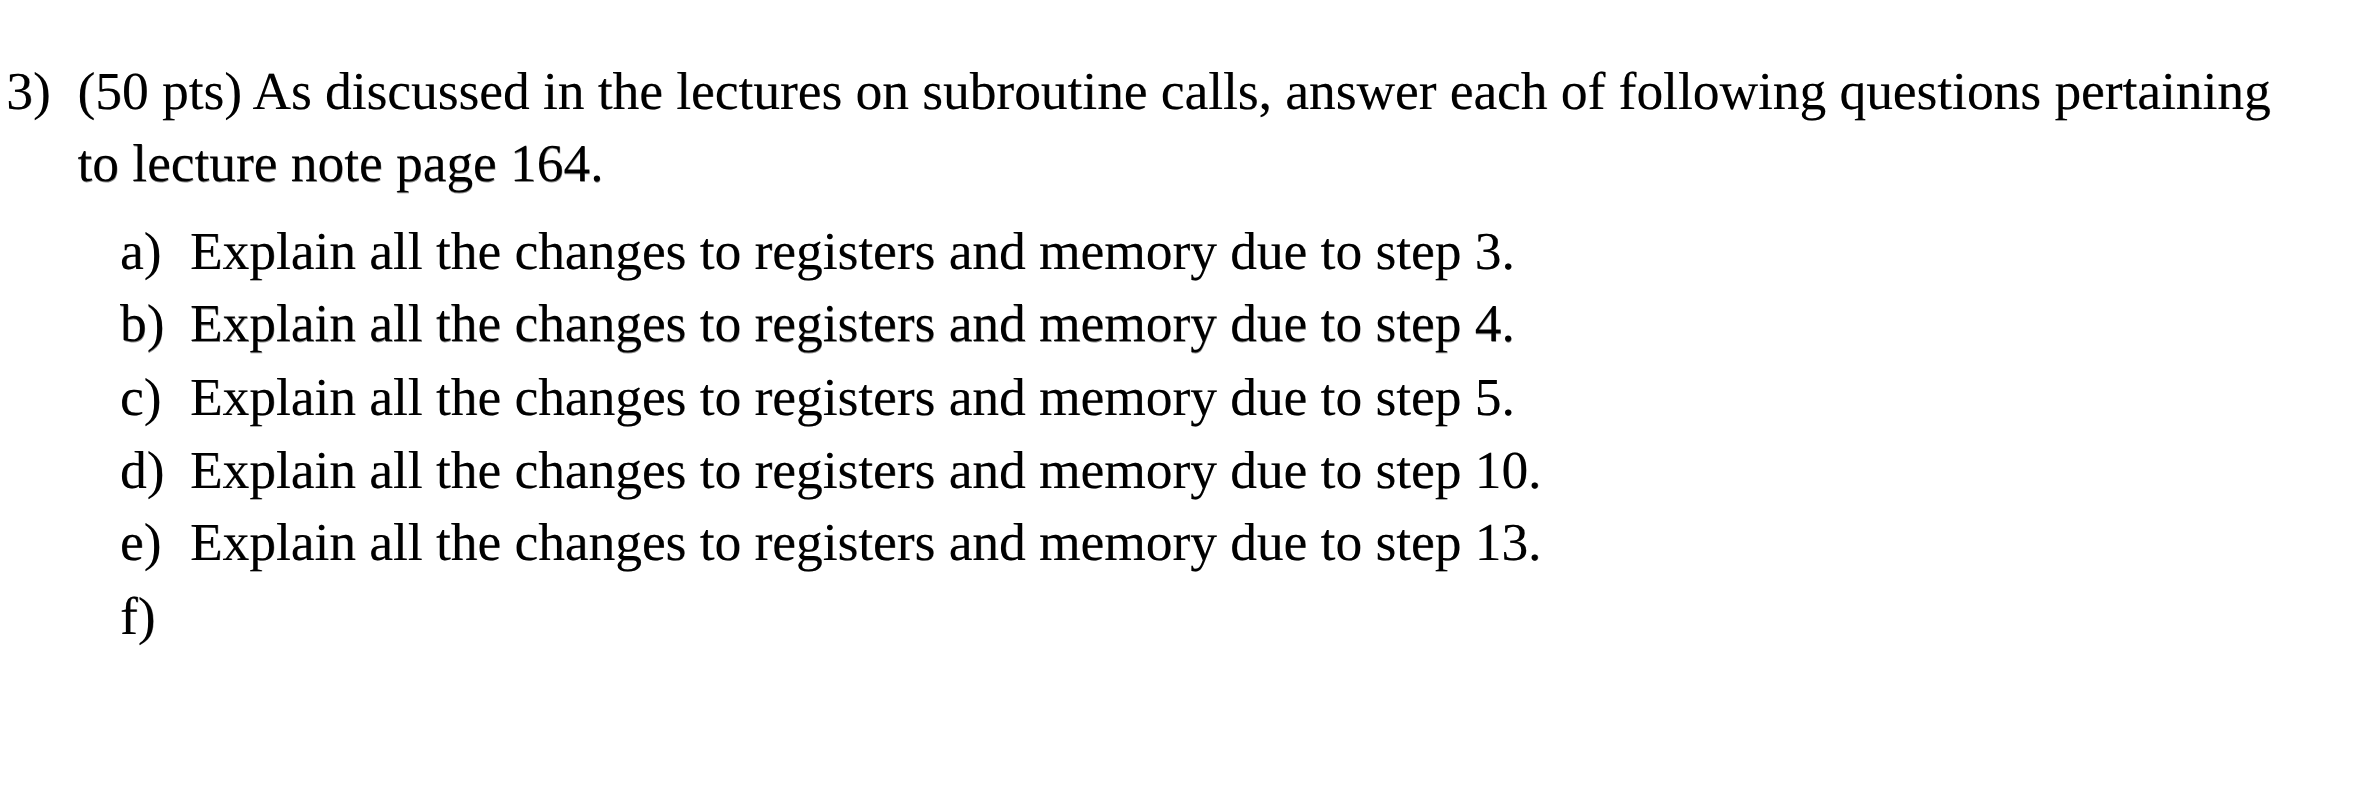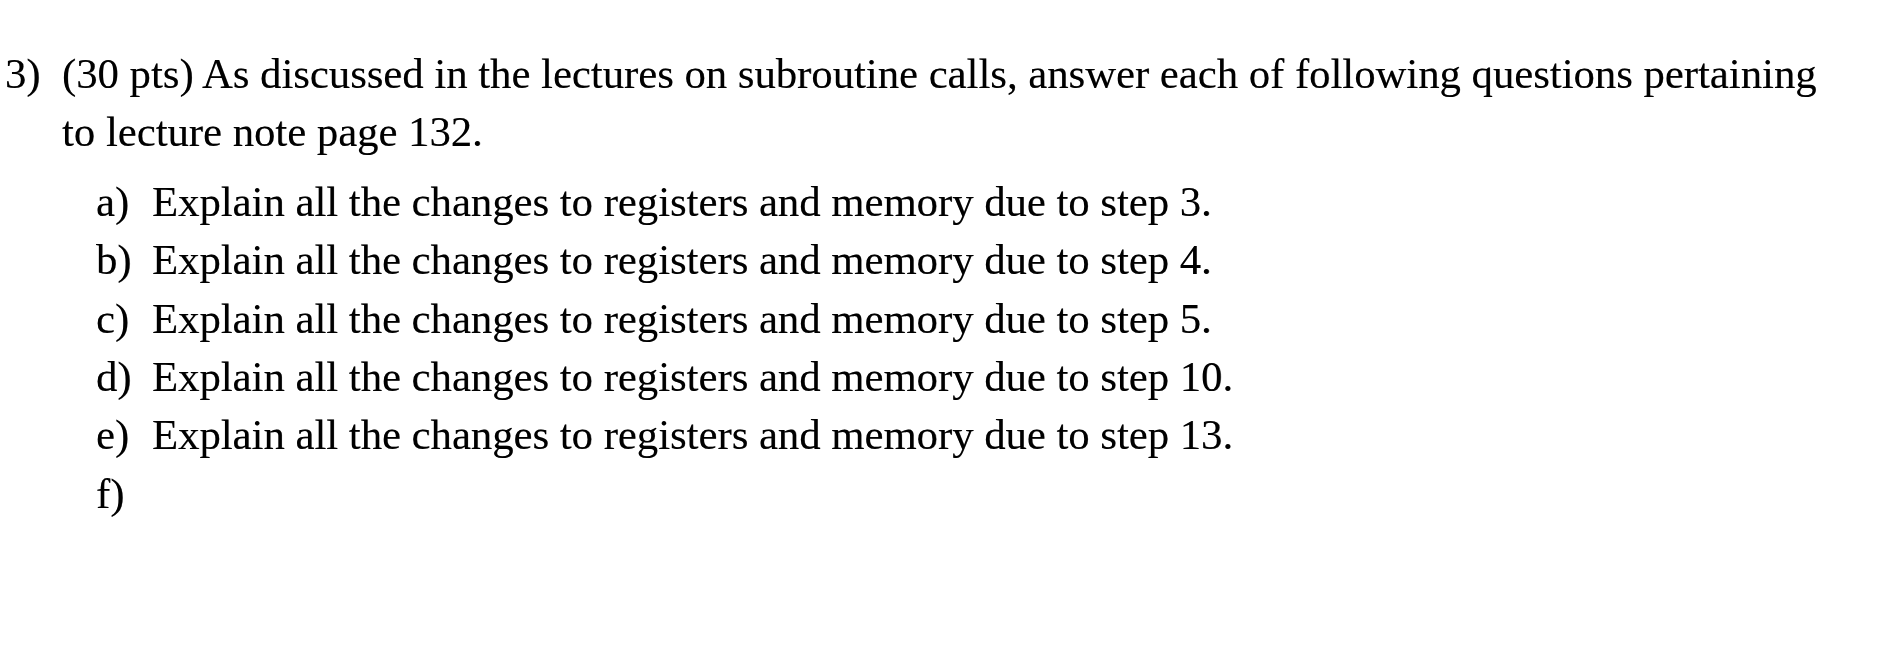--- a/index.html
+++ b/index.html
@@ -49,25 +49,25 @@
   .r-item4  { top: 406px; }
   .r-item5  { top: 465px; }
 </style>
 </head>
 <body>
 
 <div class="page">
 
   <div class="row r-intro1">
     <span class="lbl q-lbl">3)</span>
-    <span class="txt q-txt">(30 pts) As discussed in the lectures on subroutine calls, answer each of following questions pertaining</span>
+    <span class="txt q-txt">(50 pts) As discussed in the lectures on subroutine calls, answer each of following questions pertaining</span>
   </div>
 
   <div class="row r-intro2">
-    <span class="txt q-txt">to lecture note page 132.</span>
+    <span class="txt q-txt">to lecture note page 164.</span>
   </div>
 
   <div class="row r-item0">
     <span class="lbl it-lbl">a)</span>
     <span class="txt it-txt">Explain all the changes to registers and memory due to step 3.</span>
   </div>
 
   <div class="row r-item1">
     <span class="lbl it-lbl">b)</span>
     <span class="txt it-txt">Explain all the changes to registers and memory due to step 4.</span>

